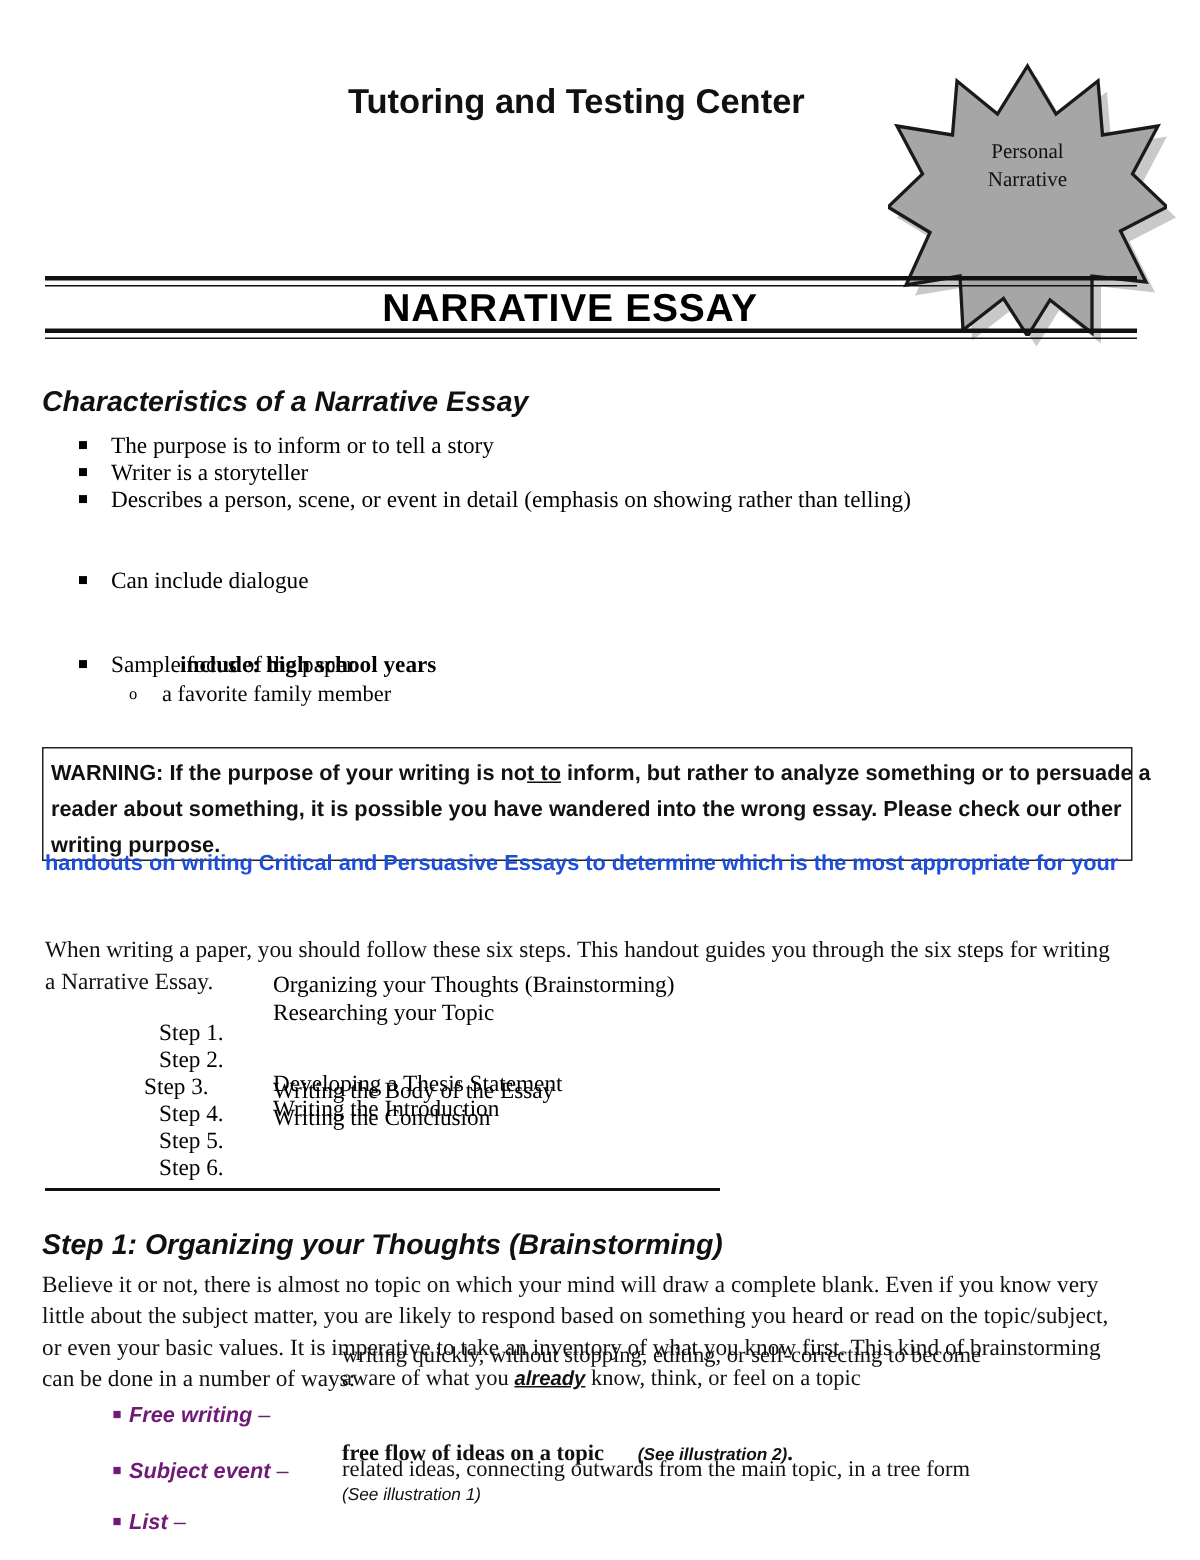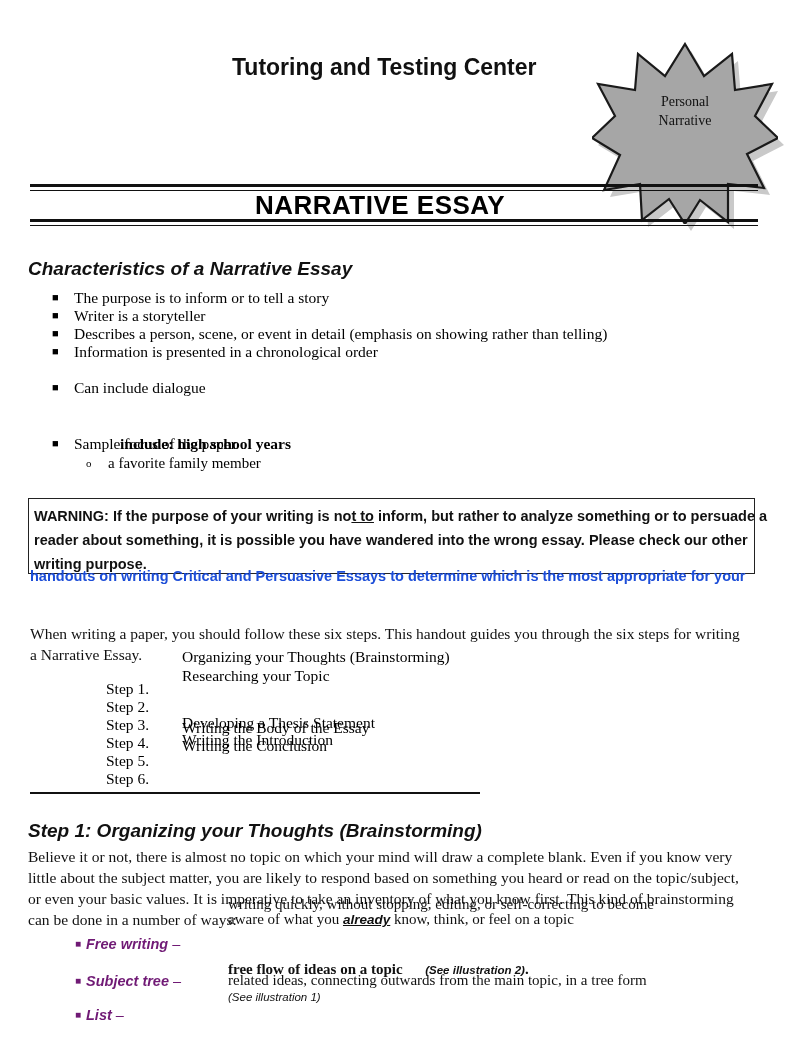--- a/index.html
+++ b/index.html
@@ -271,23 +271,20 @@
 
   <div class="bullet-row" style="left:52px; top:289px;">
     <span class="sq">■</span><span>The purpose is to inform or to tell a story</span>
   </div>
   <div class="bullet-row" style="left:52px; top:307px;">
     <span class="sq">■</span><span>Writer is a storyteller</span>
   </div>
   <div class="bullet-row" style="left:52px; top:325px;">
     <span class="sq">■</span><span>Describes a person, scene, or event in detail (emphasis on showing rather than telling)</span>
   </div>
-  <div class="bullet-row" style="left:52px; top:343px;">
-    <span class="sq">■</span><span>Information is presented in a chronological order</span>
-  </div>
   <div class="bullet-row" style="left:52px; top:379px;">
     <span class="sq">■</span><span>Can include dialogue</span>
   </div>
 
   <div class="bullet-row" style="left:52px; top:435px;">
     <span class="sq">■</span><span style="position:relative; display:inline-block;">
       <span class="overlap-a" style="left:0; top:0;">Sample focus of the paper</span>
       <span class="overlap-b" style="left:46px; top:0; font-weight:bold;">include: high school years</span>
       <span style="visibility:hidden;">Sample focus of the paper&nbsp;&nbsp;</span>
     </span>
@@ -307,21 +304,21 @@
   <div class="para" style="left:30px; top:623px; width:730px;">
     <span style="white-space:nowrap;">When writing a paper, you should follow these six steps. This handout guides you through the six steps for writing</span><br>
     <span style="white-space:nowrap;">a Narrative Essay.</span>
   </div>
 
   <div class="step-desc" style="left:182px; top:648px;">Organizing your Thoughts (Brainstorming)</div>
   <div class="step-desc" style="left:182px; top:667px;">Researching your Topic</div>
 
   <div class="step-label" style="left:106px; top:680px;">Step 1.</div>
   <div class="step-label" style="left:106px; top:698px;">Step 2.</div>
-  <div class="step-label" style="left:106px; top:716px;text-align:right;">Step 3.</div>
+  <div class="step-label" style="left:96px; top:716px;text-align:right;">Step 3.</div>
   <div class="step-label" style="left:106px; top:734px;">Step 4.</div>
   <div class="step-label" style="left:106px; top:752px;">Step 5.</div>
   <div class="step-label" style="left:106px; top:770px;">Step 6.</div>
 
   <div class="step-desc" style="left:182px; top:714px;">Developing a Thesis Statement</div>
   <div class="step-desc" style="left:182px; top:719px;">Writing the Body of the Essay</div>
   <div class="step-desc" style="left:182px; top:731px;">Writing the Introduction</div>
   <div class="step-desc" style="left:182px; top:737px;">Writing the Conclusion</div>
 
   <div class="rule-thin" style="left:30px; top:792px; width:450px; height:1.5px;"></div>
@@ -337,21 +334,21 @@
 
   <div class="method-desc" style="left:228px; top:896px;">writing quickly, without stopping, editing, or self-correcting to become</div>
   <div class="method-desc" style="left:228px; top:911px;">
     <span>aware of what you </span><span class="bi-u">already</span><span> know, think, or feel on a topic</span>
   </div>
 
   <div class="method-label" style="left:55px; top:936px;">
     <span class="sq">■</span><span>Free writing</span><span class="dash">&nbsp;</span><span class="dash">–</span>
   </div>
   <div class="method-label" style="left:55px; top:973px;">
-    <span class="sq">■</span><span>Subject tree</span><span class="dash">&nbsp;</span><span class="dash">–</span>
+    <span class="sq">■</span><span>Subject event</span><span class="dash">&nbsp;</span><span class="dash">–</span>
   </div>
   <div class="method-label" style="left:55px; top:1007px;">
     <span class="sq">■</span><span>List</span><span class="dash">&nbsp;</span><span class="dash">–</span>
   </div>
 
   <div class="method-desc" style="left:228px; top:961px;font-weight:bold;">
     <span>free flow of ideas on a topic</span><span>&nbsp;&nbsp;&nbsp;&nbsp;&nbsp;&nbsp;</span><span class="illo">(See illustration 2)</span><span>.</span>
   </div>
   <div class="method-desc" style="left:228px; top:972px;">related ideas, connecting outwards from the main topic, in a tree form</div>
   <div class="method-desc illo" style="left:228px; top:991px;">(See illustration 1)</div>

